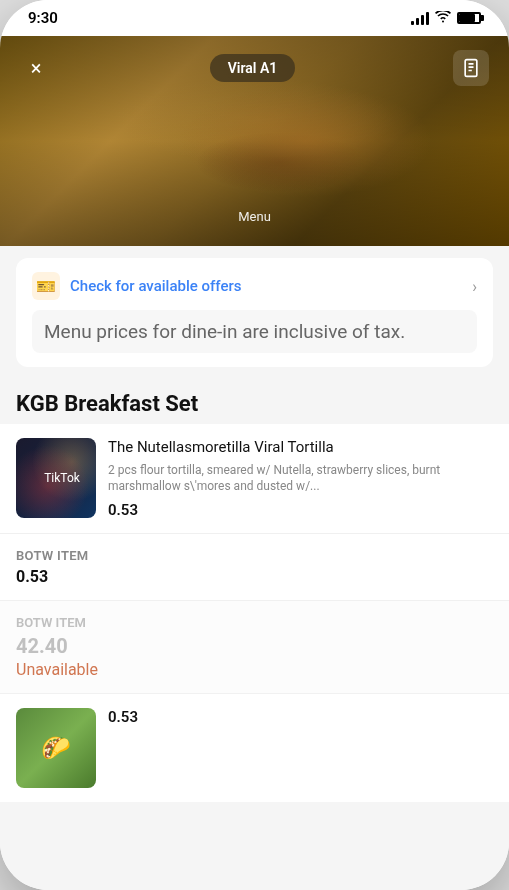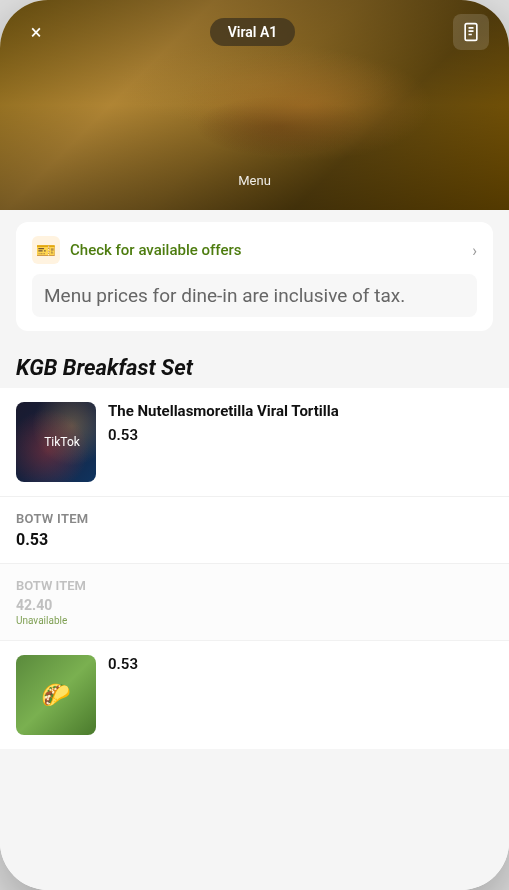--- a/index.html
+++ b/index.html
@@ -199,21 +199,21 @@
       background: #FFF3E0;
       border-radius: 6px;
       display: flex;
       align-items: center;
       justify-content: center;
       font-size: 16px;
     }
     .offers-text {
       font-size: 15px;
       font-weight: 500;
-      color: #4d7c0f;
+      color: #3b82f6;
     }
     .offers-chevron {
       color: #999;
       font-size: 16px;
     }
     .tax-notice {
       margin-top: 10px;
       background: #f7f7f7;
       border-radius: 8px;
       padding: 10px 12px;
@@ -221,21 +221,20 @@
       color: #666;
     }
 
     
     .section-title {
       font-size: 22px;
       font-weight: 700;
       color: #111;
       padding: 16px 16px 8px;
       background: #f5f5f5;
-      font-style: italic;
     }
 
     
     .menu-item {
       background: #fff;
       display: flex;
       align-items: flex-start;
       padding: 14px 16px;
       border-bottom: 1px solid #f0f0f0;
       gap: 12px;
@@ -286,21 +285,21 @@
       font-size: 24px;
     }
     .thumb-tex {
       background: linear-gradient(135deg, #5a8a3c, #7ab050, #4a7a2c);
     }
     .menu-info {
       flex: 1;
     }
     .menu-name {
       font-size: 15px;
-      font-weight: 700;
+      font-weight: 400;
       color: #111;
       margin-bottom: 4px;
       line-height: 1.3;
     }
     .menu-desc {
       font-size: 12px;
       color: #888;
       line-height: 1.4;
       margin-bottom: 6px;
     }
@@ -339,44 +338,67 @@
       opacity: 0.7;
     }
     .unavailable-label {
       font-size: 13px;
       font-weight: 600;
       color: #aaa;
       margin-bottom: 4px;
       text-transform: uppercase;
     }
     .unavailable-price {
-      font-size: 14px;
+      font-size: 20px;
       font-weight: 700;
       color: #aaa;
     }
     .unavailable-tag {
-      font-size: 10px;
-      color: #4d7c0f;
+      font-size: 16px;
+      color: #c2410c;
       margin-top: 2px;
     }
 
     
     .last-item {
       background: #fff;
       display: flex;
       align-items: flex-start;
       padding: 14px 16px;
       gap: 12px;
     }
   </style>
 </head>
 <body>
 
 <div class="phone">
 
+  <div class="status-bar">
+    <span class="status-time">9:30</span>
+    <div class="status-icons">
+      <div class="signal-bars">
+        <div class="signal-bar" style="height:4px"></div>
+        <div class="signal-bar" style="height:7px"></div>
+        <div class="signal-bar" style="height:10px"></div>
+        <div class="signal-bar" style="height:13px"></div>
+      </div>
+      <span class="wifi-icon">
+        
+        <svg width="16" height="12" viewBox="0 0 16 12" fill="none">
+          <path d="M8 9.5a1 1 0 1 1 0 2 1 1 0 0 1 0-2z" fill="#000"></path>
+          <path d="M5.2 7.3a4 4 0 0 1 5.6 0l-1.1 1.1a2.5 2.5 0 0 0-3.4 0L5.2 7.3z" fill="#000"></path>
+          <path d="M2.4 4.5a8 8 0 0 1 11.2 0l-1.1 1.1a6.5 6.5 0 0 0-9 0L2.4 4.5z" fill="#000"></path>
+          <path d="M0 1.8A11.5 11.5 0 0 1 16 1.8L14.9 2.9A10 10 0 0 0 1.1 2.9L0 1.8z" fill="#000"></path>
+        </svg>
+      </span>
+      <div class="battery-icon">
+        <div class="battery-fill"></div>
+      </div>
+    </div>
+  </div>
 
   <div class="hero">
     <div class="hero-bg"></div>
     <div class="hero-food"></div>
     <div class="hero-overlay"></div>
 
     <div class="hero-nav">
       <div class="close-btn">×</div>
       <div class="table-badge">Viral A1</div>
       <div class="order-btn">
@@ -408,20 +430,21 @@
     </div>
 
     <div class="section-title">KGB Breakfast Set</div>
 
     <div class="menu-item">
       <div class="thumb-tiktok">
         <span class="tiktok-logo">TikTok</span>
       </div>
       <div class="menu-info">
         <div class="menu-name">The Nutellasmoretilla Viral Tortilla</div>
+        <div class="menu-desc">2 pcs flour tortilla, smeared w/ Nutella, strawberry slices, burnt marshmallow s\'mores and dusted w/...</div>
         <div class="menu-price">0.53</div>
       </div>
     </div>
 
     <div class="simple-item">
       <div class="simple-label">BOTW ITEM</div>
       <div class="simple-price">0.53</div>
     </div>
 
     <div class="unavailable-item">

